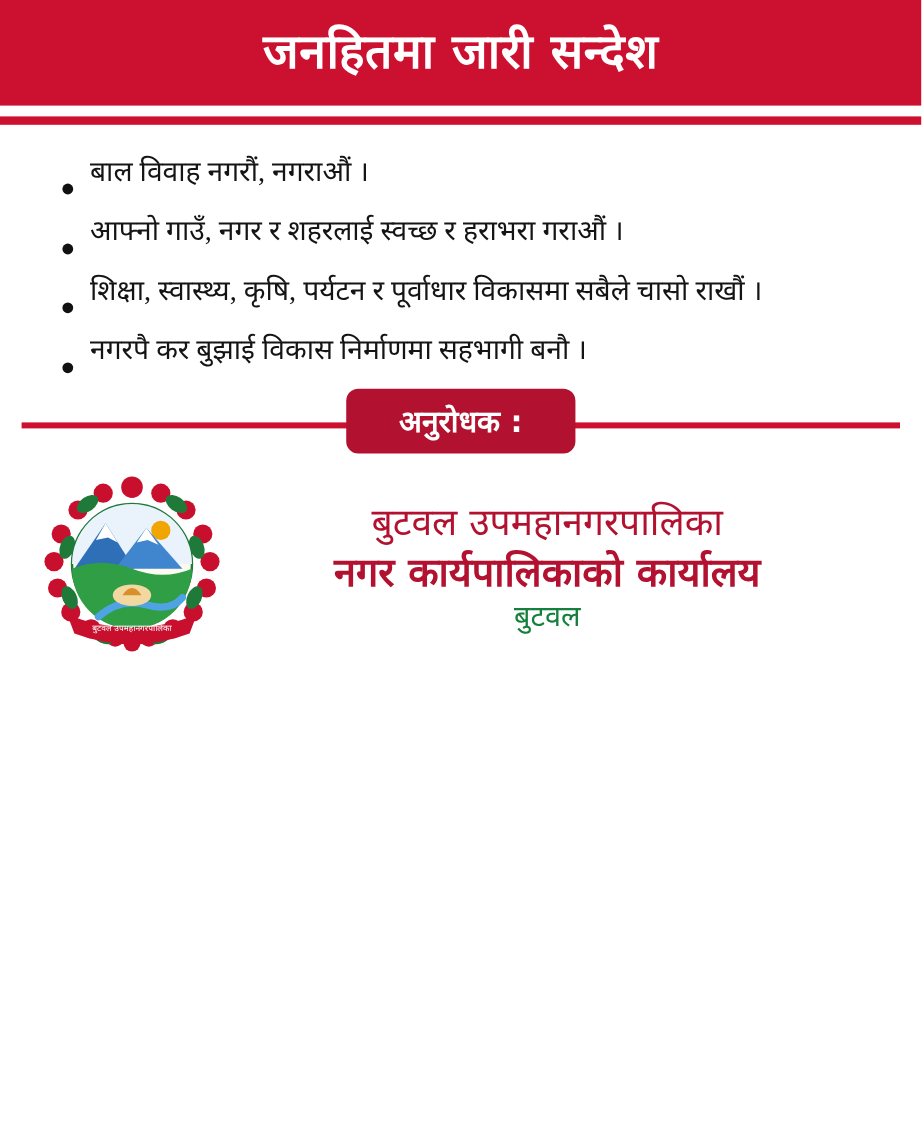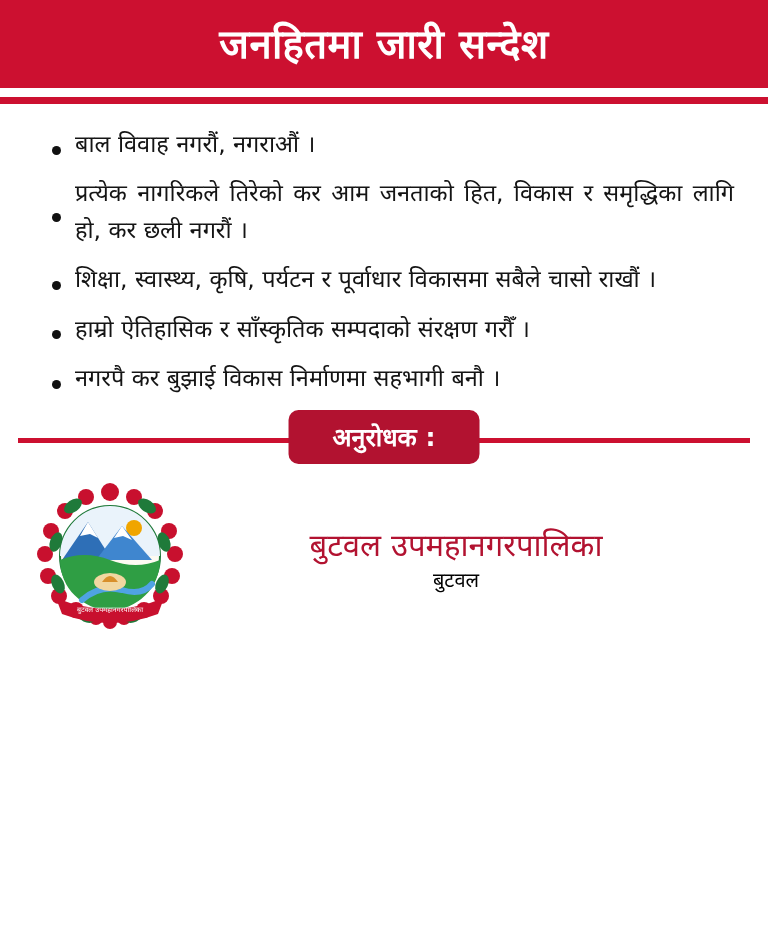--- a/index.html
+++ b/index.html
@@ -40,22 +40,23 @@
     background: #cc1030;
     margin-top: 9px;
   }
 
   
   .messages {
     padding: 22px 34px 0 52px;
   }
   .msg-item {
     display: flex;
-    align-items: center;
+    align-items: flex-end;
     margin-bottom: 13px;
+    font-family: Liberation Serif, serif;
   }
   .bullet {
     flex: 0 0 auto;
     width: 9px;
     height: 9px;
     border-radius: 50%;
     background: #111111;
     margin: 12px 14px 0 0;
   }
   .msg-text {
@@ -119,22 +120,22 @@
     font-size: 31px;
     line-height: 1.25;
   }
   .auth-line2 {
     color: #b21230;
     font-size: 33px;
     font-weight: bold;
     line-height: 1.25;
   }
   .auth-line3 {
-    color: #000000;
-    font-size: 20px;
+    color: #15803d;
+    font-size: 24px;
     line-height: 1.3;
     margin-top: 2px;
   }
 
   
   .emblem svg { display: block; }
 </style>
 </head>
 <body>
 
@@ -145,29 +146,25 @@
   </div>
   <div class="header-underline"></div>
 
   <div class="messages">
     <div class="msg-item">
       <span class="bullet"></span>
       <span class="msg-text no-justify">बाल विवाह नगरौं, नगराऔं ।</span>
     </div>
     <div class="msg-item">
       <span class="bullet"></span>
-      <span class="msg-text">प्रत्येक नागरिकले तिरेको कर आम जनताको हित, विकास र समृद्धिका लागि हो, कर छली नगरौं ।</span>
+      <span class="msg-text no-justify">आफ्नो गाउँ, नगर र शहरलाई स्वच्छ र हराभरा गराऔं ।</span>
     </div>
     <div class="msg-item">
       <span class="bullet"></span>
       <span class="msg-text">शिक्षा, स्वास्थ्य, कृषि, पर्यटन र पूर्वाधार विकासमा सबैले चासो राखौं ।</span>
-    </div>
-    <div class="msg-item">
-      <span class="bullet"></span>
-      <span class="msg-text no-justify">हाम्रो ऐतिहासिक र साँस्कृतिक सम्पदाको संरक्षण गरौँ ।</span>
     </div>
     <div class="msg-item">
       <span class="bullet"></span>
       <span class="msg-text no-justify"> नगरपै कर बुझाई विकास निर्माणमा सहभागी बनौ ।</span>
     </div>
   </div>
 
   <div class="requester-wrap">
     <div class="requester-rule"></div>
     <div class="requester-pill">अनुरोधक :</div>
@@ -226,17 +223,18 @@
 
         <ellipse cx="84" cy="106" rx="16" ry="9" fill="#f2d7a0"></ellipse>
         <path d="M76 106 q8 -12 16 0 z" fill="#d88f2a"></path>
 
         <path d="M30 122 q54 22 108 0 l-6 16 q-48 18 -96 0 z" fill="#c8102e"></path>
         <text x="84" y="136" font-size="7" fill="#ffffff" text-anchor="middle" font-family="DejaVu Sans, sans-serif">बुटवल उपमहानगरपालिका</text>
       </svg>
     </div>
     <div class="authority">
       <div class="auth-line1">बुटवल उपमहानगरपालिका</div>
+      <div class="auth-line2">नगर कार्यपालिकाको कार्यालय</div>
       <div class="auth-line3">बुटवल</div>
     </div>
   </div>
 
 </div>
 
 </body></html>

